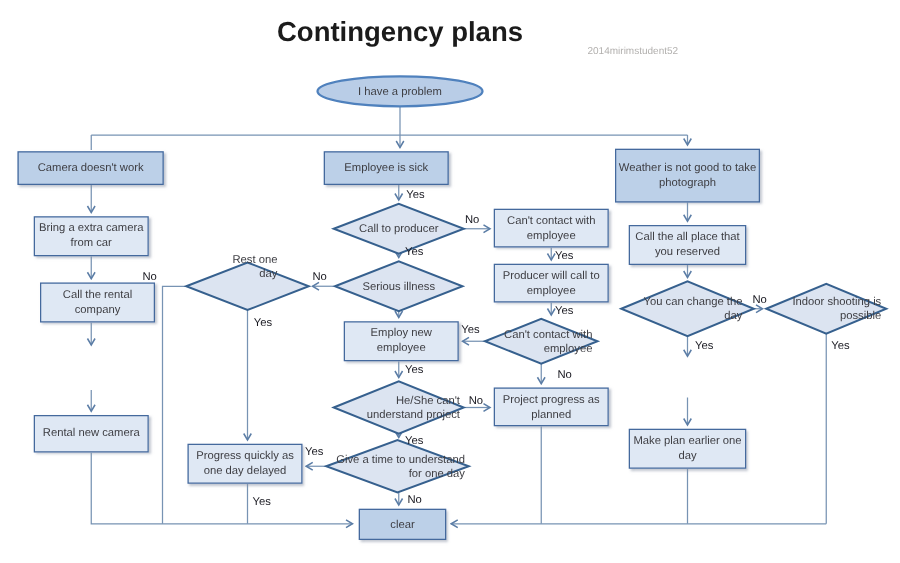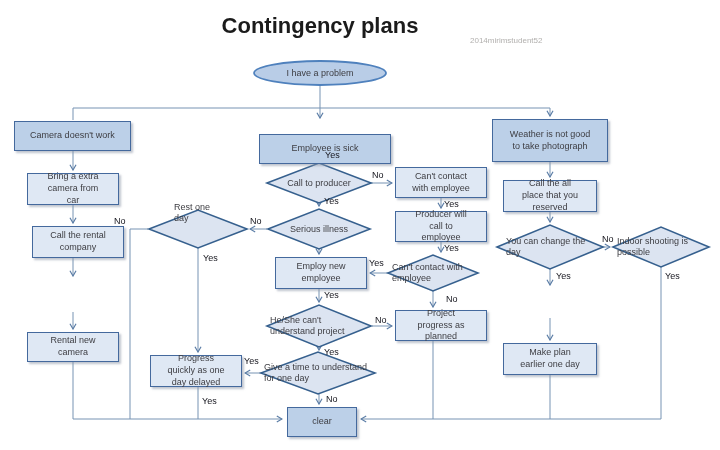--- a/index.html
+++ b/index.html
@@ -6,27 +6,27 @@
   html,body { width:720px; height:450px; background:#ffffff;
     font-family:"Liberation Sans", sans-serif; overflow:hidden; }
   .stage { position:absolute; left:0; top:0; width:720px; height:450px; }
   svg.wires { position:absolute; left:0; top:0; width:720px; height:450px; }
 
   .title { position:absolute; left:0; top:13px; width:640px; text-align:center;
     font-size:22px; font-weight:bold; color:#1b1b1b; }
   .watermark { position:absolute; left:470px; top:36px; font-size:8px; color:#b2b0ae; }
 
   .node { position:absolute; display:flex; align-items:center; justify-content:center;
-    text-align:center; color:#3d3d42; font-size:9px; line-height:1.3; padding:14px; }
+    text-align:center; color:#3d3d42; font-size:9px; line-height:1.3; padding:1px; }
   .box { background:#dfe8f4; border:1.4px solid #44699d;
     box-shadow:1.5px 1.5px 2px rgba(140,150,168,.55); }
   .hdr { background:#bcd0e8; border:1.8px solid #44699d;
     box-shadow:1.5px 1.5px 2px rgba(140,150,168,.55); }
   .dtext, .etext { position:absolute; display:flex; align-items:center; justify-content:center;
-    text-align:left; color:#3d3d42; font-size:9px; line-height:1.2;
+    text-align:right; color:#3d3d42; font-size:9px; line-height:1.2;
     transform:translate(-50%,-50%); }
   .elabel { position:absolute; font-size:9px; font-weight:normal; color:#16161e; }
 </style>
 </head>
 <body>
 
 <div class="stage">
 
   <svg class="wires" viewBox="0 0 720 450">
     <defs>
@@ -95,21 +95,21 @@
   <div class="title">Contingency plans</div>
   <div class="watermark">2014mirimstudent52</div>
 
   <div class="etext" style="left:320px;top:73px;width:110px">I have a problem</div>
 
   <div class="node hdr" style="left:14px;top:121px;width:117px;height:27px">Camera doesn't work</div>
   <div class="node box" style="left:27px;top:173px;width:92px;height:32px">Bring a extra camera from car</div>
   <div class="node box" style="left:32px;top:226px;width:92px;height:32px">Call the rental company</div>
   <div class="node box" style="left:27px;top:332px;width:92px;height:30px">Rental new camera</div>
 
-  <div class="node hdr" style="left:259px;top:134px;width:132px;height:27px">Employee is sick</div>
+  <div class="node hdr" style="left:259px;top:121px;width:100px;height:27px">Employee is sick</div>
   <div class="dtext" style="left:319px;top:183px;width:72px">Call to producer</div>
   <div class="node box" style="left:395px;top:167px;width:92px;height:31px">Can't contact with employee</div>
   <div class="node box" style="left:395px;top:211px;width:92px;height:31px">Producer will call to employee</div>
   <div class="dtext" style="left:319px;top:229px;width:60px">Serious illness</div>
   <div class="dtext" style="left:198px;top:213px;width:48px">Rest one day</div>
   <div class="node box" style="left:275px;top:257px;width:92px;height:32px">Employ new employee</div>
   <div class="dtext" style="left:433px;top:273px;width:82px">Can't contact with employee</div>
   <div class="node box" style="left:395px;top:310px;width:92px;height:31px">Project progress as planned</div>
   <div class="dtext" style="left:319px;top:326px;width:98px">He/She can't understand project</div>
   <div class="dtext" style="left:318px;top:373px;width:108px">Give a time to understand for one day</div>

